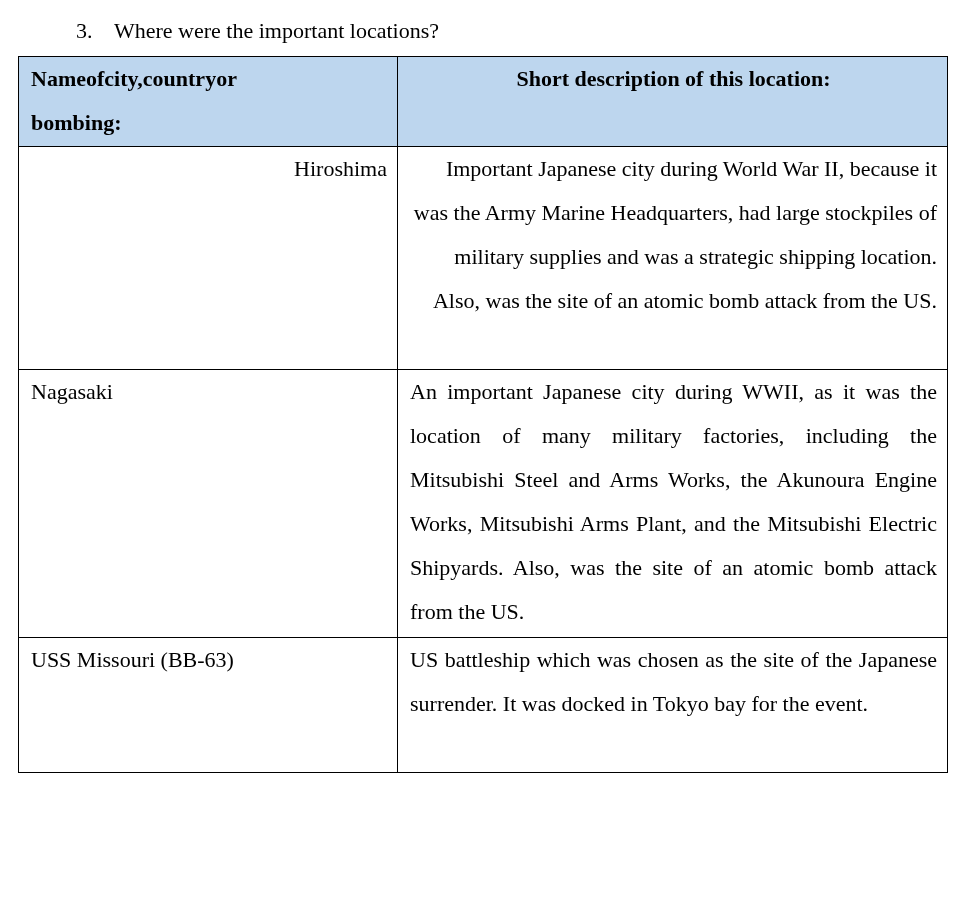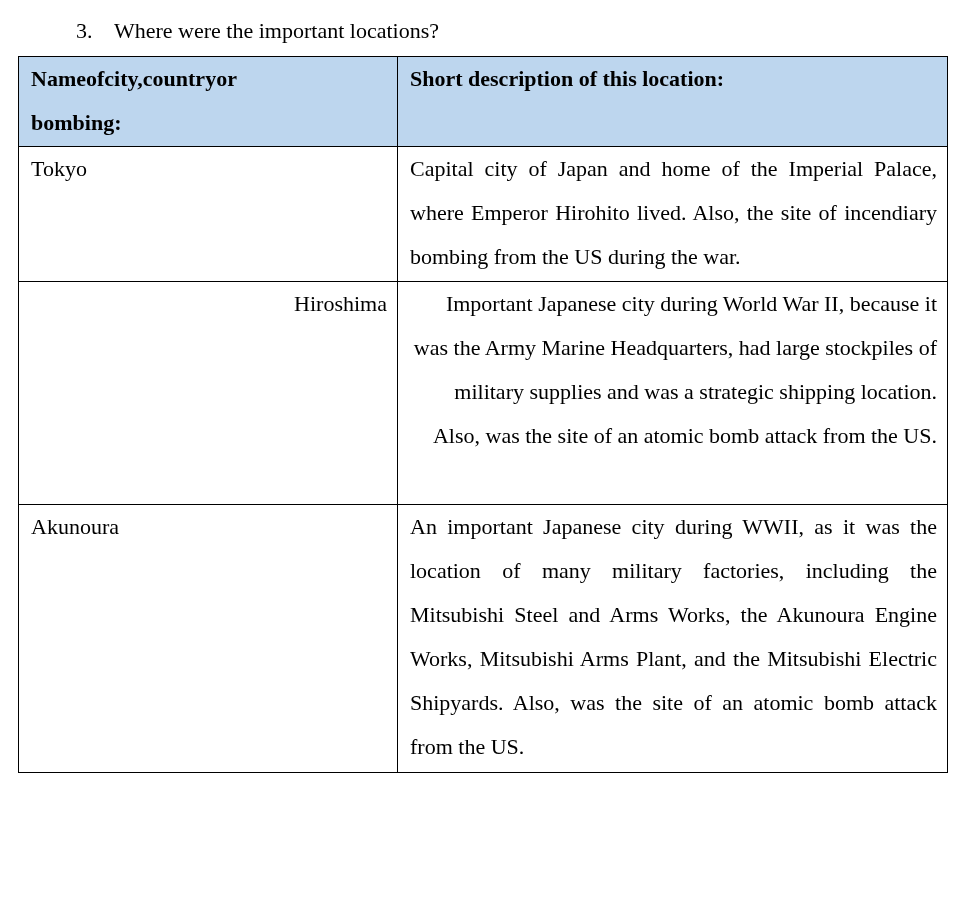--- a/index.html
+++ b/index.html
@@ -6,21 +6,21 @@
   body { width: 960px; height: 912px; position: relative; overflow: hidden;
          font-family: "Liberation Serif", "DejaVu Serif", serif; color: #000; }
   .question { position: absolute; left: 76px; top: 16px; font-size: 22px; line-height: 30px; }
   .question .num { display: inline-block; width: 38px; }
   table { position: absolute; left: 18px; top: 56px; border-collapse: collapse;
           width: 929px; table-layout: fixed; }
   col.c1 { width: 379px; }
   col.c2 { width: 550px; }
   td, th { border: 1.5px solid #000; vertical-align: top; padding: 0 10px 0 12px;
            font-size: 22px; line-height: 44px; text-align: justify; }
-  th { background: #bdd6ee; font-weight: bold; height: 89px; text-align: left; }
+  th { background: #bdd6ee; font-weight: bold; height: 89px; text-align: center; }
   th.c1h { text-align: justify; text-align-last: left; }
   th.c1h span.l1 { display: flex; justify-content: flex-start; }
   tr.r1 td { height: 134px; }
   tr.r2 td { height: 222px; text-align: right; }
   tr.r3 td { height: 267px; }
   tr.r4 td { height: 134px; }
   td.name { text-align: left; }
   td.desc { text-align: justify; }
 </style>
 </head>
@@ -42,26 +42,26 @@
         <span>Name</span>
         <span>of</span>
         <span>city,</span>
         <span>country</span>
         <span>or</span>
       </span>
       <span>bombing:</span>
     </th>
     <th>Short description of this location:</th>
   </tr>
-  <tr class="r1">
-    <td class="name">Tokyo</td>
-    <td class="desc">Capital city of Japan and home of the Imperial Palace, where Emperor Hirohito lived. Also, the site of incendiary bombing from the US during the war.</td>
-  </tr>
   <tr class="r2">
     <td class="name">Hiroshima</td>
     <td class="desc">Important Japanese city during World War II, because it was the Army Marine Headquarters, had large stockpiles of military supplies and was a strategic shipping location. Also, was the site of an atomic bomb attack from the US.</td>
   </tr>
   <tr class="r3">
-    <td class="name">Akunoura</td>
+    <td class="name">Nagasaki</td>
     <td class="desc">An important Japanese city during WWII, as it was the location of many military factories, including the Mitsubishi Steel and Arms Works, the Akunoura Engine Works, Mitsubishi Arms Plant, and the Mitsubishi Electric Shipyards. Also, was the site of an atomic bomb attack from the US.</td>
+  </tr>
+  <tr class="r4">
+    <td class="name">USS Missouri (BB-63)</td>
+    <td class="desc">US battleship which was chosen as the site of the Japanese surrender. It was docked in Tokyo bay for the event.</td>
   </tr>
 </tbody>
   </table>
 
 </body></html>

